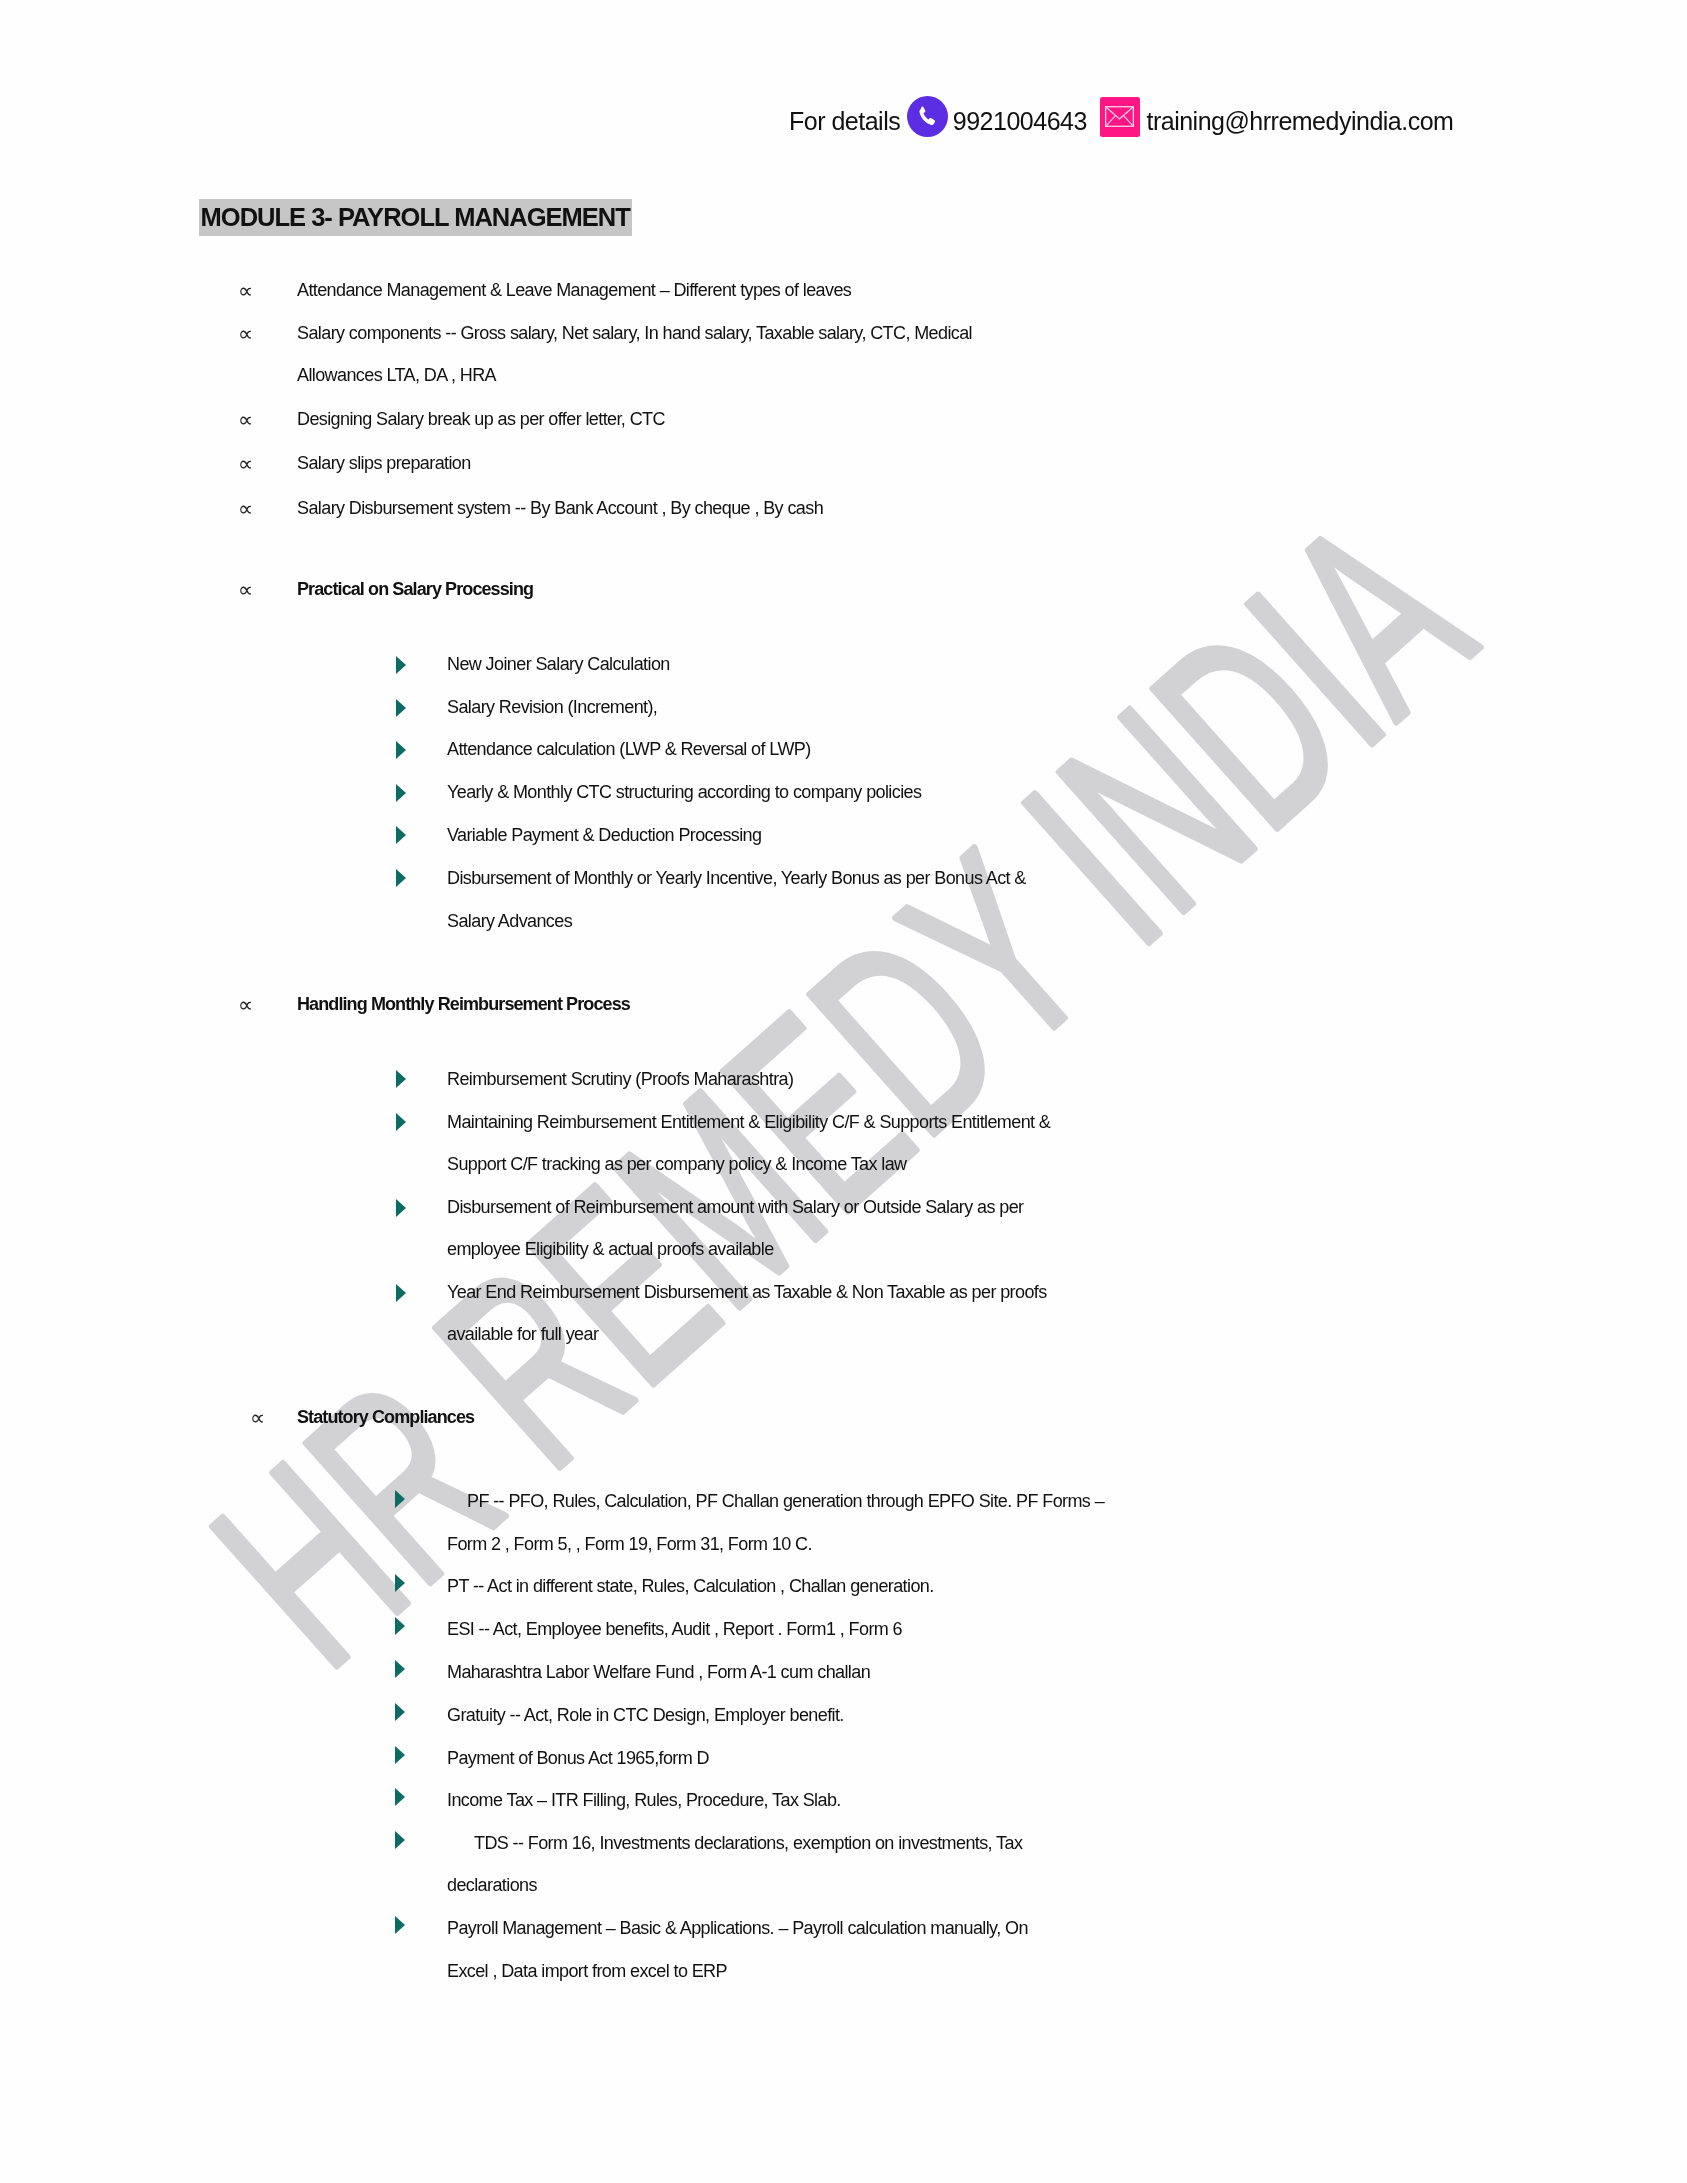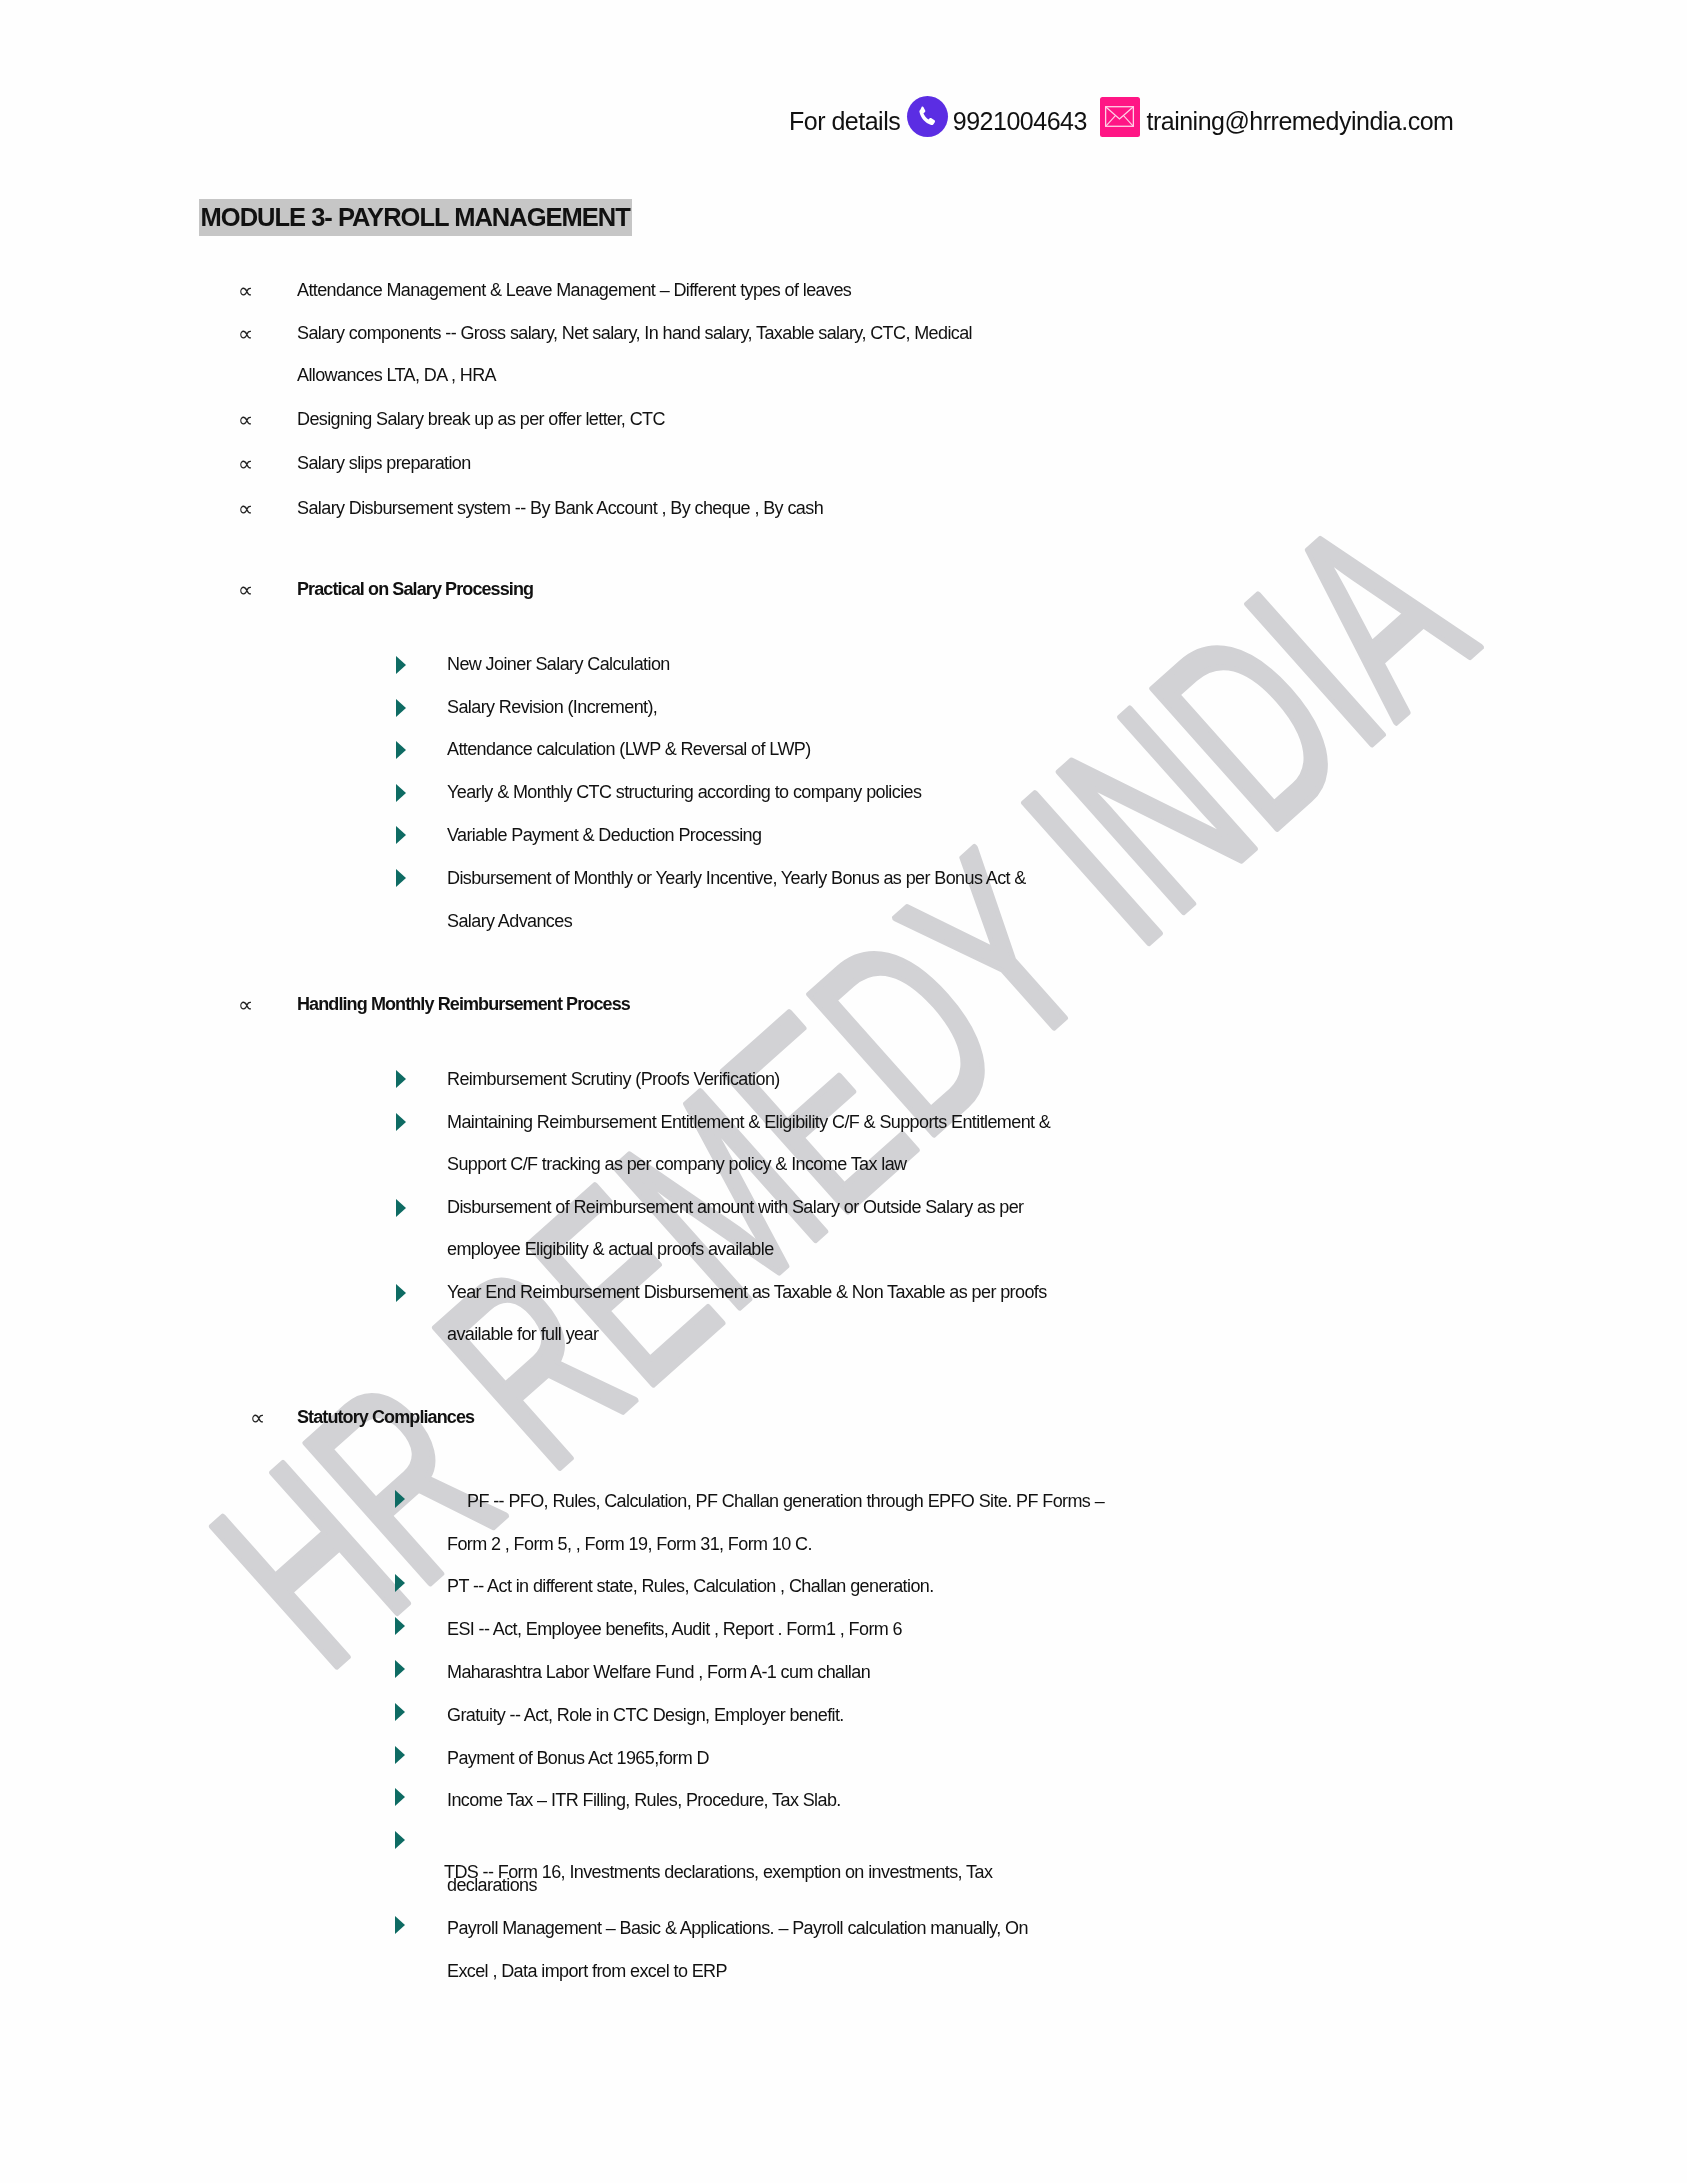--- a/index.html
+++ b/index.html
@@ -90,21 +90,21 @@
     <span class="tri" style="left:396px; top:826px;"></span>
     <div class="line" style="left:447px; top:819px;">Variable Payment &amp; Deduction Processing</div>
     <span class="tri" style="left:396px; top:869px;"></span>
     <div class="line" style="left:447px; top:862px;">Disbursement of Monthly or Yearly Incentive, Yearly Bonus as per Bonus Act &amp;</div>
     <div class="line" style="left:447px; top:905px;">Salary Advances</div>
 
     <span class="prop" style="left:238px; top:988px;">∝</span>
     <div class="line bold" style="left:297px; top:988px;">Handling Monthly Reimbursement Process</div>
 
     <span class="tri" style="left:396px; top:1070px;"></span>
-    <div class="line" style="left:447px; top:1063px;">Reimbursement Scrutiny (Proofs Verification)</div>
+    <div class="line" style="left:447px; top:1063px;">Reimbursement Scrutiny (Proofs Maharashtra)</div>
     <span class="tri" style="left:396px; top:1113px;"></span>
     <div class="line" style="left:447px; top:1106px;">Maintaining Reimbursement Entitlement &amp; Eligibility C/F &amp; Supports Entitlement &amp;</div>
     <div class="line" style="left:447px; top:1148px;">Support C/F tracking as per company policy &amp; Income Tax law</div>
     <span class="tri" style="left:396px; top:1199px;"></span>
     <div class="line" style="left:447px; top:1191px;">Disbursement of Reimbursement amount with Salary or Outside Salary as per</div>
     <div class="line" style="left:447px; top:1233px;">employee Eligibility &amp; actual proofs available</div>
     <span class="tri" style="left:396px; top:1284px;"></span>
     <div class="line" style="left:447px; top:1276px;">Year End Reimbursement Disbursement as Taxable &amp; Non Taxable as per proofs</div>
     <div class="line" style="left:447px; top:1318px;">available for full year</div>
 
@@ -120,21 +120,21 @@
     <div class="line" style="left:447px; top:1613px;">ESI -- Act, Employee benefits, Audit , Report . Form1 , Form 6</div>
     <span class="tri" style="left:395px; top:1660px;"></span>
     <div class="line" style="left:447px; top:1656px;">Maharashtra Labor Welfare Fund , Form A-1 cum challan</div>
     <span class="tri" style="left:395px; top:1703px;"></span>
     <div class="line" style="left:447px; top:1699px;text-align:right;">Gratuity -- Act, Role in CTC Design, Employer benefit.</div>
     <span class="tri" style="left:395px; top:1746px;"></span>
     <div class="line" style="left:447px; top:1742px;">Payment of Bonus Act 1965,form D</div>
     <span class="tri" style="left:395px; top:1788px;"></span>
     <div class="line" style="left:447px; top:1784px;">Income Tax – ITR Filling, Rules, Procedure, Tax Slab.</div>
     <span class="tri" style="left:395px; top:1831px;"></span>
-    <div class="line" style="left:444px; top:1827px;margin-top:29px;">TDS -- Form 16, Investments declarations, exemption on investments, Tax</div>
+    <div class="line" style="left:474px; top:1827px;">TDS -- Form 16, Investments declarations, exemption on investments, Tax</div>
     <div class="line" style="left:447px; top:1869px;">declarations</div>
     <span class="tri" style="left:395px; top:1916px;"></span>
     <div class="line" style="left:447px; top:1912px;">Payroll Management – Basic &amp; Applications.  – Payroll calculation manually, On</div>
     <div class="line" style="left:447px; top:1955px;">Excel , Data import from excel to ERP</div>
 
   </div>
 </div>
 
 
 </body></html>

